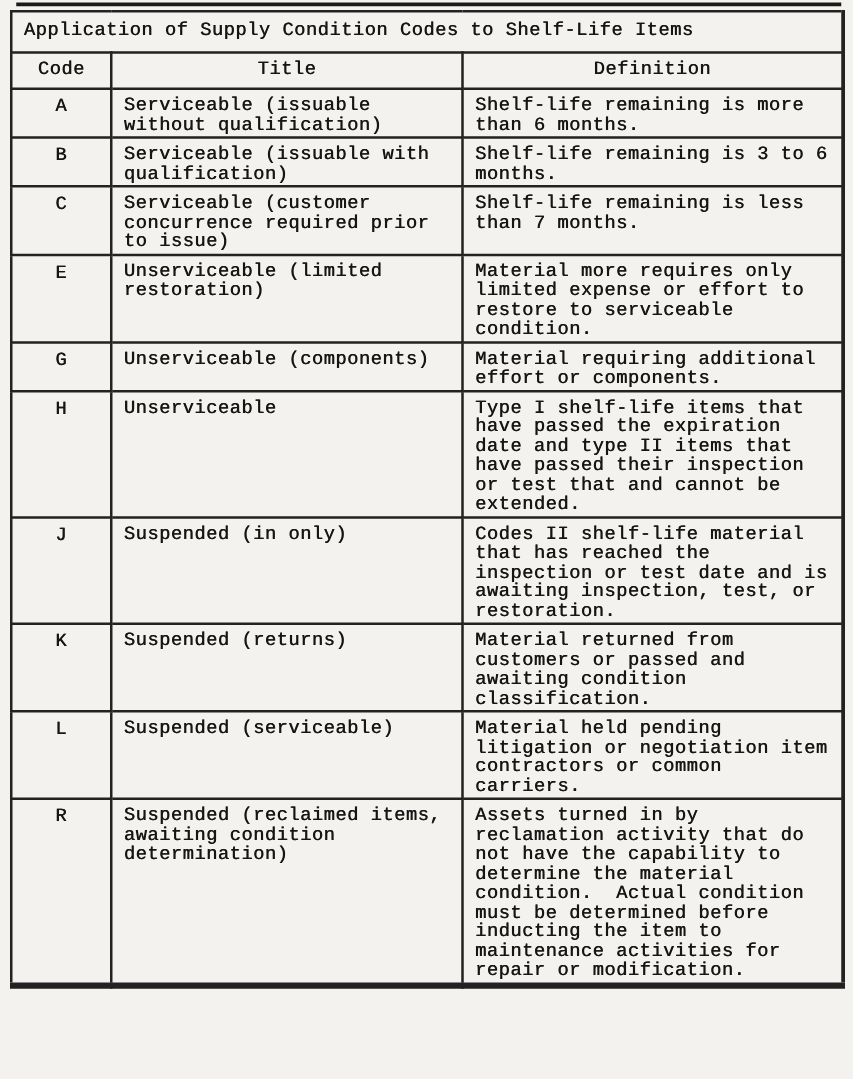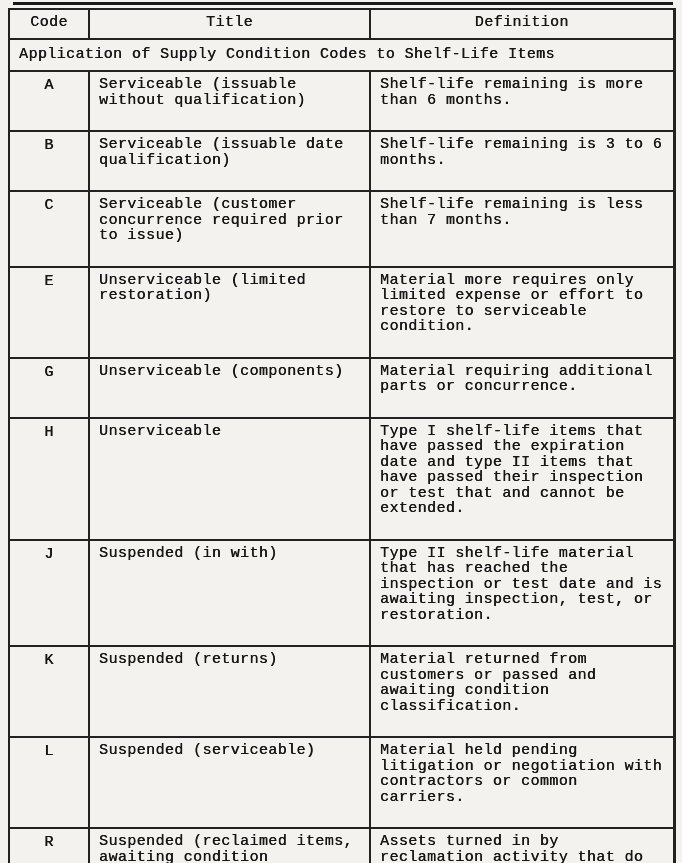--- a/index.html
+++ b/index.html
@@ -61,56 +61,56 @@
   th.col-head {
     padding: 5px 0 7px 0;
     text-align: center;
     font-weight: 400;
   }
   td.code-cell {
     padding: 6px 0 7px 0;
     text-align: center;
   }
   td.title-cell, td.def-cell {
-    padding: 5px 6px 22px 9px;
+    padding: 5px 6px 1px 9px;
     white-space: pre-wrap;
   }
 </style>
 </head>
 <body>
 
 <div class="page">
   <div class="top-rule"></div>
 
   <table class="codes">
     <colgroup>
       <col class="c-code">
       <col class="c-title">
       <col class="c-def">
     </colgroup>
     <tbody>
       <tr>
+        <td class="caption-cell" colspan="3">Application of Supply Condition Codes to Shelf-Life Items</td>
+      </tr>
+      <tr>
         <th class="col-head">Code</th>
         <th class="col-head">Title</th>
         <th class="col-head">Definition</th>
-      </tr>
-      <tr>
-        <td class="caption-cell" colspan="3">Application of Supply Condition Codes to Shelf-Life Items</td>
       </tr>
 
       <tr>
         <td class="code-cell">A</td>
         <td class="title-cell">Serviceable (issuable
 without qualification)</td>
         <td class="def-cell">Shelf-life remaining is more
 than 6 months.</td>
       </tr>
       <tr>
         <td class="code-cell">B</td>
-        <td class="title-cell">Serviceable (issuable date
+        <td class="title-cell">Serviceable (issuable with
 qualification)</td>
         <td class="def-cell">Shelf-life remaining is 3 to 6
 months.</td>
       </tr>
       <tr>
         <td class="code-cell">C</td>
         <td class="title-cell">Serviceable (customer
 concurrence required prior
 to issue)</td>
         <td class="def-cell">Shelf-life remaining is less
@@ -122,54 +122,54 @@
 restoration)</td>
         <td class="def-cell">Material more requires only
 limited expense or effort to
 restore to serviceable
 condition.</td>
       </tr>
       <tr>
         <td class="code-cell">G</td>
         <td class="title-cell">Unserviceable (components)</td>
         <td class="def-cell">Material requiring additional
-parts or concurrence.</td>
+effort or components.</td>
       </tr>
       <tr>
         <td class="code-cell">H</td>
         <td class="title-cell">Unserviceable</td>
         <td class="def-cell">Type I shelf-life items that
 have passed the expiration
 date and type II items that
 have passed their inspection
 or test that and cannot be
 extended.</td>
       </tr>
       <tr>
         <td class="code-cell">J</td>
-        <td class="title-cell">Suspended (in with)</td>
-        <td class="def-cell">Type II shelf-life material
+        <td class="title-cell">Suspended (in only)</td>
+        <td class="def-cell">Codes II shelf-life material
 that has reached the
 inspection or test date and is
 awaiting inspection, test, or
 restoration.</td>
       </tr>
       <tr>
         <td class="code-cell">K</td>
         <td class="title-cell">Suspended (returns)</td>
         <td class="def-cell">Material returned from
 customers or passed and
 awaiting condition
 classification.</td>
       </tr>
       <tr>
         <td class="code-cell">L</td>
         <td class="title-cell">Suspended (serviceable)</td>
         <td class="def-cell">Material held pending
-litigation or negotiation with
+litigation or negotiation item
 contractors or common
 carriers.</td>
       </tr>
       <tr>
         <td class="code-cell">R</td>
         <td class="title-cell">Suspended (reclaimed items,
 awaiting condition
 determination)</td>
         <td class="def-cell">Assets turned in by
 reclamation activity that do

